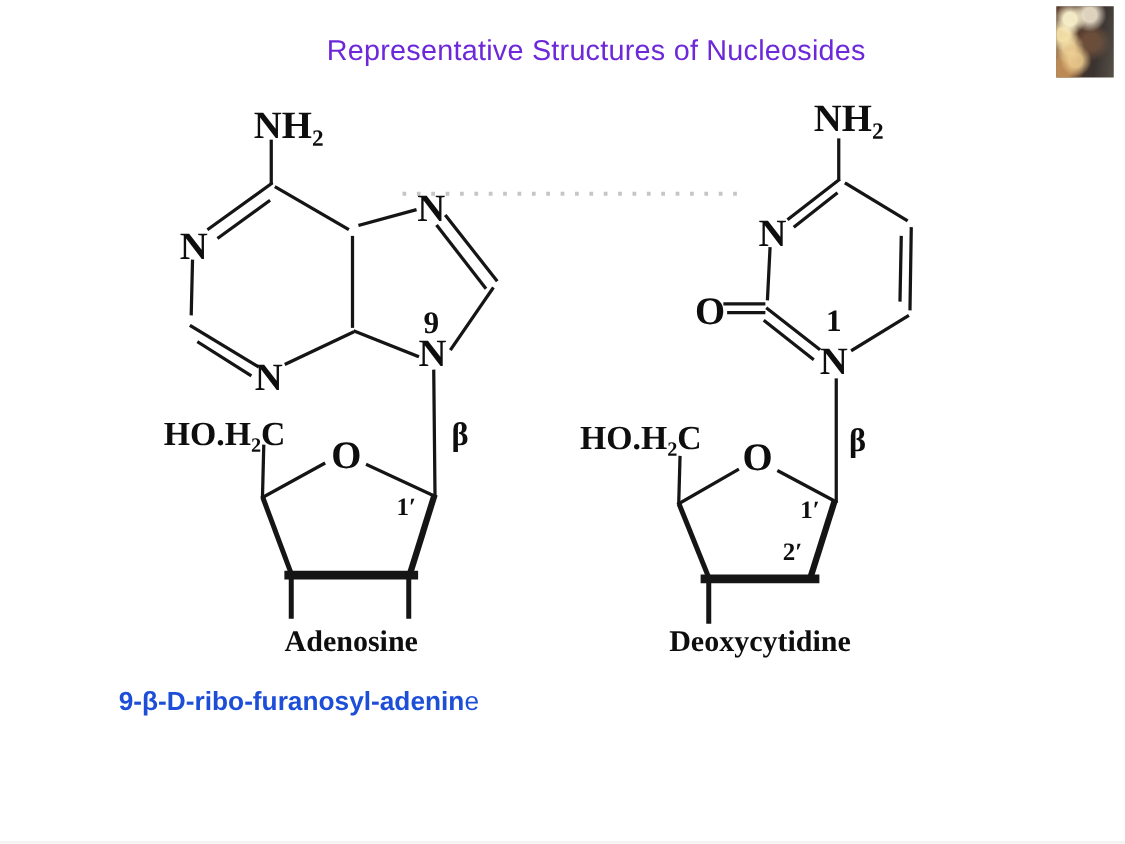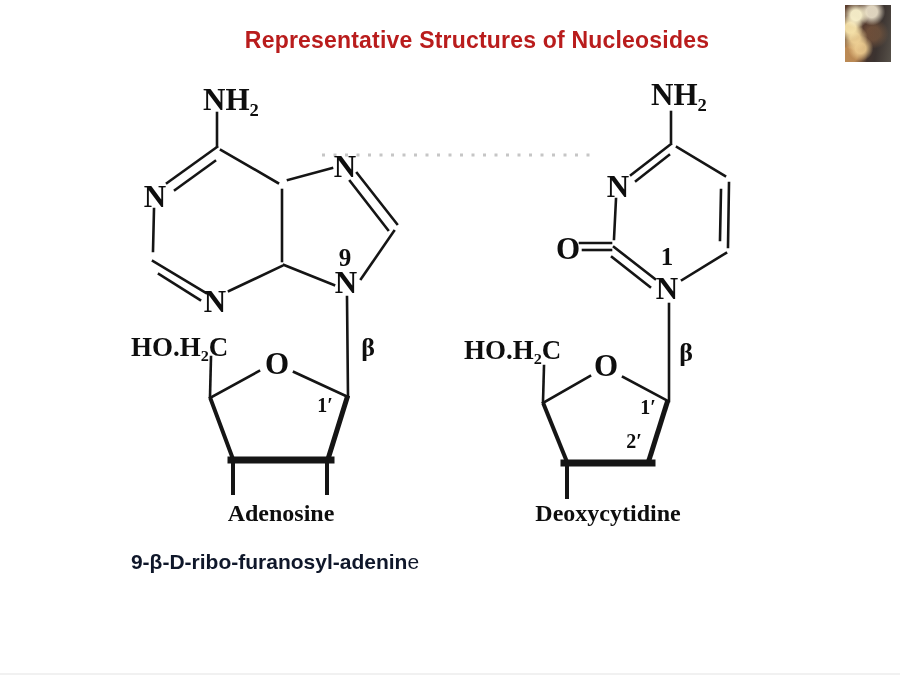--- a/index.html
+++ b/index.html
@@ -2,21 +2,21 @@
 <html><head>
 <meta charset="utf-8">
 <style>
   html,body { margin:0; padding:0; background:#ffffff; }
   .slide {
     position:relative; width:900px; height:675px; background:#ffffff;
     overflow:hidden; font-family:"Liberation Sans","DejaVu Sans",sans-serif;
   }
   .title {
     position:absolute; left:54px; top:27px; width:846px;
-    text-align:center; font-size:23px; font-weight:bold; color:#b91c1c;
+    text-align:center; font-size:23px; font-weight:normal; color:#6d28d9;
     letter-spacing:0.2px;
   }
   .photo {
     position:absolute; left:845px; top:5px; width:46px; height:57px;
     background:
       radial-gradient(circle at 24% 18%, rgba(250,242,205,0.95) 0 9%, rgba(250,242,205,0) 22%),
       radial-gradient(circle at 58% 12%, rgba(238,228,205,0.9) 0 10%, rgba(238,228,205,0) 24%),
       radial-gradient(circle at 12% 40%, rgba(246,226,170,0.95) 0 10%, rgba(246,226,170,0) 24%),
       radial-gradient(circle at 22% 58%, rgba(240,210,150,0.9) 0 10%, rgba(240,210,150,0) 26%),
       radial-gradient(circle at 34% 76%, rgba(236,202,142,0.9) 0 10%, rgba(236,202,142,0) 24%),
@@ -31,21 +31,21 @@
   #diagram line.w7 { stroke-width:7; }
   #diagram line.faint { stroke:#c6c6c6; stroke-width:3.2; stroke-dasharray:3 8.5; stroke-linecap:butt; }
   #diagram text { fill:#0e0e0e; font-family:"Liberation Serif","DejaVu Serif",serif; }
   text.atom   { font-size:31px; font-weight:bold; }
   text.grp    { font-size:27px; font-weight:bold; }
   text.num    { font-size:25px; font-weight:bold; }
   text.greek  { font-size:26px; font-weight:bold; }
   text.prime  { font-size:20px; font-weight:bold; }
   text.molname{ font-size:24px; font-weight:bold; }
   .caption {
-    position:absolute; text-align:center; color:#0f172a; font-weight:bold;
+    position:absolute; color:#1d4ed8; font-weight:bold;
   }
   .caption-left  { left:95px;  top:550px; width:360px; font-size:21px; }
   .caption-right { left:445px; top:556px; width:415px; font-size:20px; }
   .caption .reg { font-weight:normal; }
   .bottom-line {
     position:absolute; left:0; bottom:0; width:900px; height:2px; background:#f1f1f1;
   }
 </style>
 </head>
 <body>

